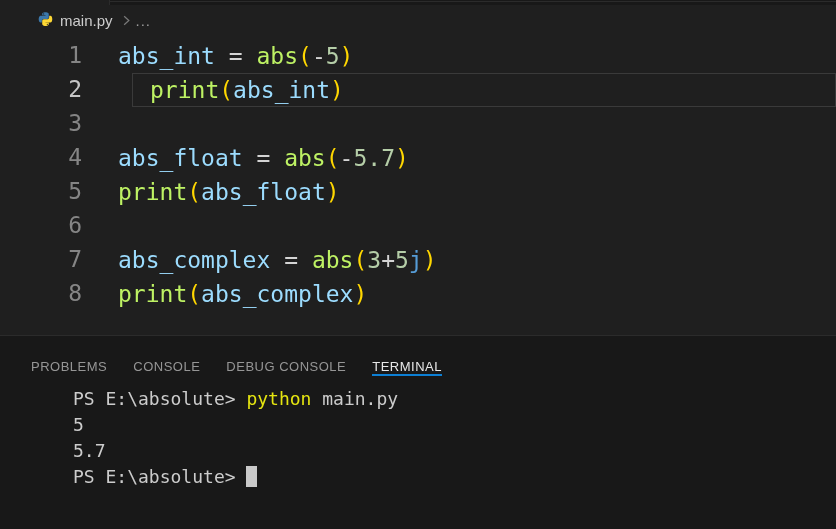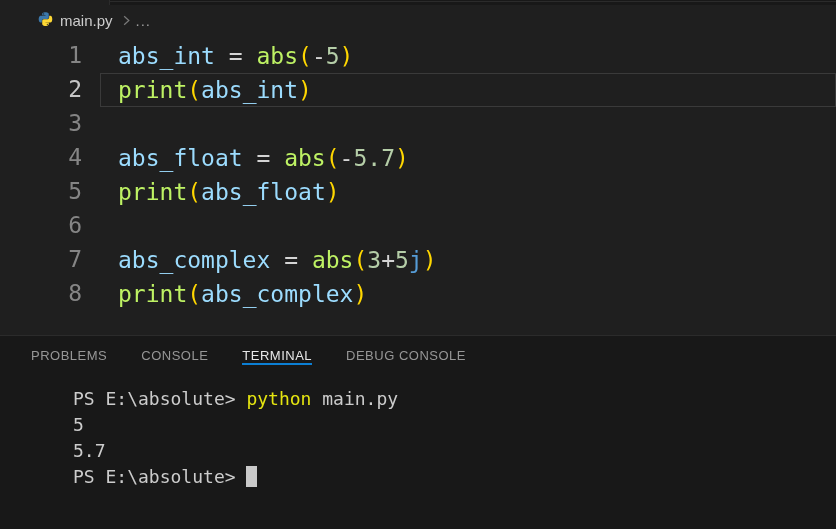--- a/index.html
+++ b/index.html
@@ -17,32 +17,32 @@
   .crumb-file .fname { color:#cccccc; font-size:15px; }
   .crumb-sep { display:flex; align-items:center; margin:0 2px 0 6px; }
   .crumb-ellipsis { color:#9d9d9d; font-size:15px; letter-spacing:1px; cursor:pointer; }
 
   
   .editor { height:300px; background:#1f1f1f; padding-top:4px; font-family:"DejaVu Sans Mono","Liberation Mono",monospace; font-size:23px; }
   .code-line { height:34px; display:flex; white-space:pre; }
   .gutter { width:100px; flex:0 0 100px; color:#858585; text-align:right; padding-right:18px; line-height:33px; user-select:none; }
   .code-line.active .gutter { color:#c6c6c6; }
   .line-body { flex:1; line-height:32px; padding-left:17px; border:1px solid transparent; }
-  .code-line.active .line-body { border-color:#3a3a3a; }
+  .code-line.active .line-body { border-color:#3a3a3a;margin-left:32px; }
   .tk-var   { color:#9cdcfe; }
   .tk-op    { color:#d4d4d4; }
   .tk-fn    { color:#bef264; }
   .tk-paren { color:#ffd700; }
   .tk-num   { color:#b5cea8; }
   .tk-imag  { color:#569cd6; }
   .tk-plain { color:#cccccc; }
 
   
   .panel { position:absolute; left:0; top:335px; right:0; bottom:0; background:#181818; border-top:1px solid #2b2b2b; }
-  .panel-tabs { height:40px; display:flex; align-items:center; padding-left:31px; gap:34px; }
+  .panel-tabs { height:40px; display:flex; align-items:flex-end; padding-left:31px; gap:26px; }
   .panel-tab { display:flex; align-items:center; font-size:13px; letter-spacing:0.5px; color:#969696; border-bottom:2px solid transparent; padding-top:1px; cursor:pointer; }
   .panel-tab.active { color:#e7e7e7; border-bottom-color:#0c7fd4; }
 
   
   .terminal { padding:10px 0 0 31px; font-family:"DejaVu Sans Mono","Liberation Mono",monospace; font-size:18px; color:#cccccc; }
   .term-line { height:26px; line-height:26px; white-space:pre;margin-left:42px; }
   .tk-cmd { color:#e5e510; }
   .term-cursor { display:inline-block; width:11px; height:21px; background:#c9c9c9; vertical-align:middle; margin-top:-3px; }
 </style>
 </head>
@@ -79,22 +79,22 @@
     <div class="code-line"><div class="gutter">5</div><div class="line-body"><span class="tk-fn">print</span><span class="tk-paren">(</span><span class="tk-var">abs_float</span><span class="tk-paren">)</span></div></div>
     <div class="code-line"><div class="gutter">6</div><div class="line-body"></div></div>
     <div class="code-line"><div class="gutter">7</div><div class="line-body"><span class="tk-var">abs_complex</span><span class="tk-op"> = </span><span class="tk-fn">abs</span><span class="tk-paren">(</span><span class="tk-num">3</span><span class="tk-op">+</span><span class="tk-num">5</span><span class="tk-imag">j</span><span class="tk-paren">)</span></div></div>
     <div class="code-line"><div class="gutter">8</div><div class="line-body"><span class="tk-fn">print</span><span class="tk-paren">(</span><span class="tk-var">abs_complex</span><span class="tk-paren">)</span></div></div>
   </div>
 
 <div class="panel">
   <div class="panel-tabs" id="panel-tabs">
       <div class="panel-tab">PROBLEMS</div>
       <div class="panel-tab">CONSOLE</div>
+      <div class="panel-tab">DEBUG CONSOLE</div>
       <div class="panel-tab active">TERMINAL</div>
-      <div class="panel-tab">DEBUG CONSOLE</div>
     </div>
   <div class="terminal" id="term-lines">
       <div class="term-line"><span class="tk-plain">PS E:\absolute&gt; </span><span class="tk-cmd">python</span><span class="tk-plain"> main.py</span></div>
       <div class="term-line"><span class="tk-plain">5</span></div>
       <div class="term-line"><span class="tk-plain">5.7</span></div>
       <div class="term-line"><span class="tk-plain">PS E:\absolute&gt; </span><span class="term-cursor"></span></div>
     </div>
 </div>
 
 </body></html>

